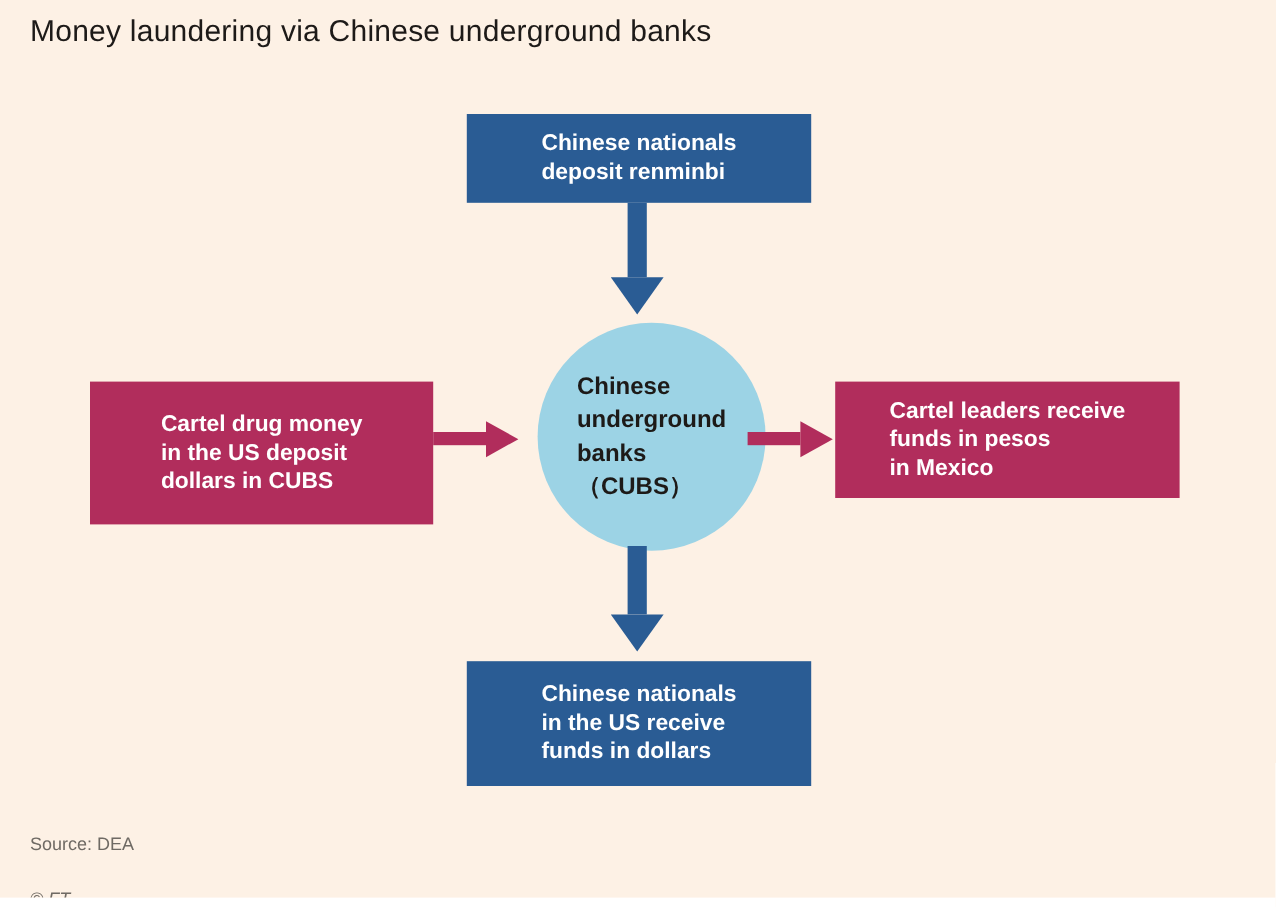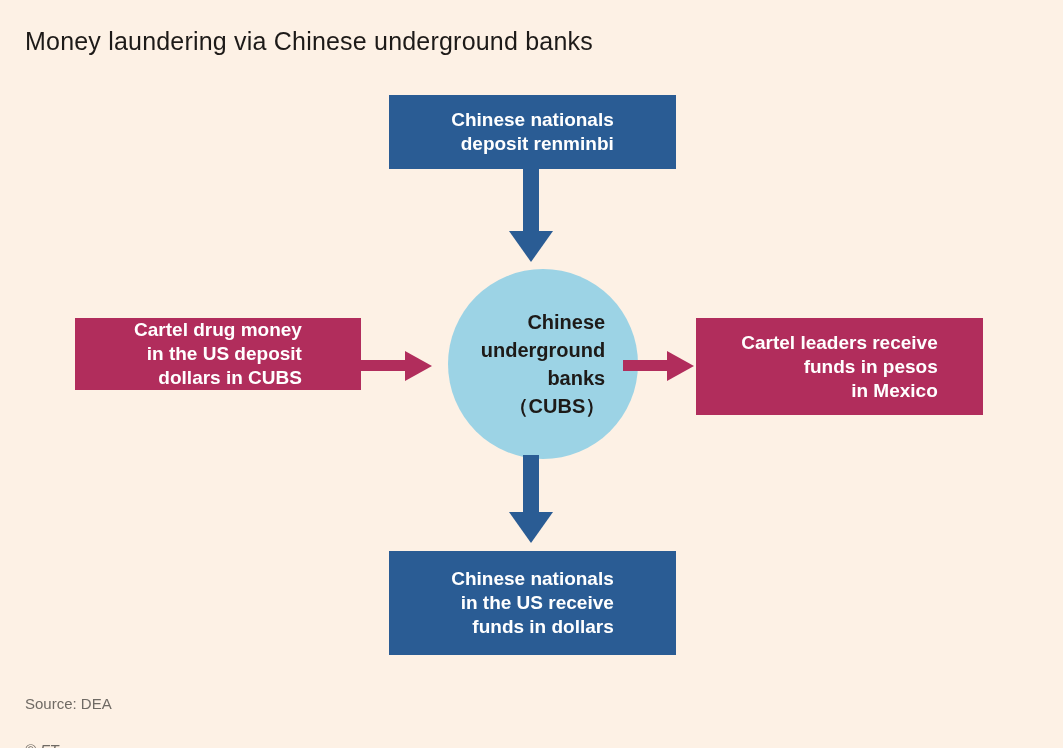--- a/index.html
+++ b/index.html
@@ -8,40 +8,40 @@
     font-family: "Liberation Sans", "DejaVu Sans", sans-serif;
     width: 1063px; height: 756px; position: relative;
   }
   .canvas {
     position: absolute; left: 0; top: 0;
     width: 1063px; height: 748px;
     background: var(--bg, #FDF1E5);
     overflow: hidden;
   }
   .title {
-    position: absolute; left: 25px; top: 24px;
+    position: absolute; left: 25px; top: 9px;
     font-size: 25px; line-height: 34px;
     color: var(--text-dark, #1D1A18);
     letter-spacing: 0.2px;
     font-weight: 400;
   }
   .node {
     position: absolute;
     display: flex; align-items: center; justify-content: center;
-    text-align: right;
+    text-align: left;
     color: #ffffff;
     font-weight: bold;
     font-size: 19px; line-height: 24px;
     white-space: pre-line;
   }
   .blue-box   { background: var(--blue, #2A5C94); }
   .pink-box   { background: var(--magenta, #B12D5C); }
   .box-top    { left: 389px; top: 95px;  width: 287px; height: 74px; }
   .box-bottom { left: 389px; top: 551px; width: 287px; height: 104px; }
-  .box-left   { left: 75px;  top: 318px; width: 286px; height: 72px; }
+  .box-left   { left: 75px;  top: 318px; width: 286px; height: 119px; }
   .box-right  { left: 696px; top: 318px; width: 287px; height: 97px; }
   .circle {
     left: 448px; top: 269px; width: 190px; height: 190px;
     border-radius: 50%;
     background: var(--light-blue, #9CD3E5);
     color: var(--text-dark, #1D1A18);
     font-size: 20px; line-height: 28px;
   }
   .arrow { position: absolute; }
   .shaft-v { width: 16px; background: var(--blue, #2A5C94); }

